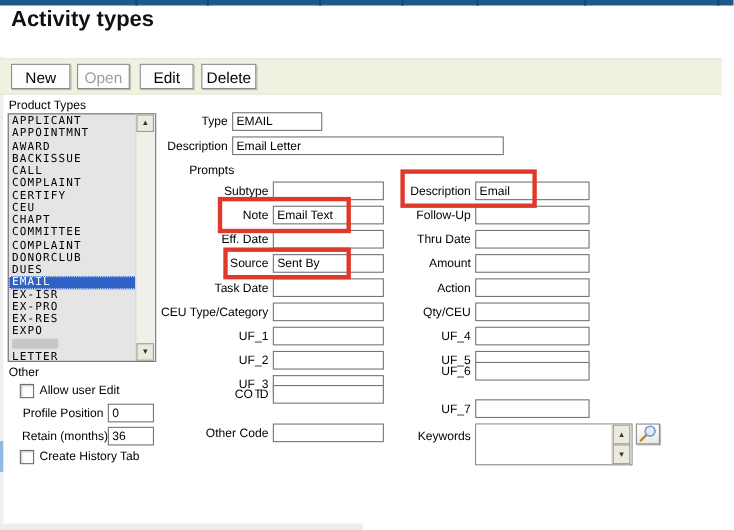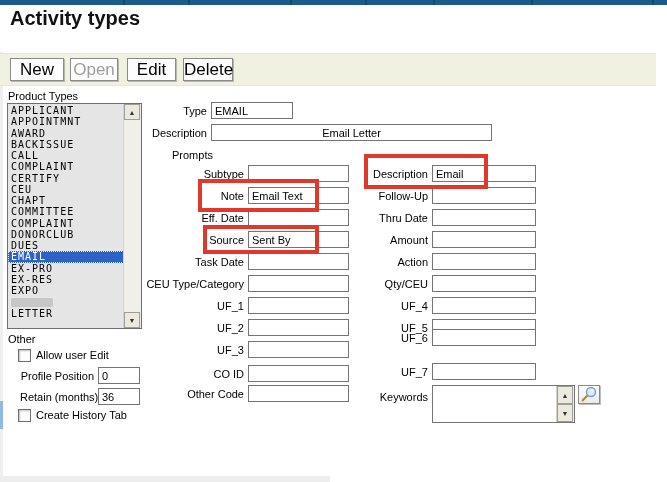--- a/index.html
+++ b/index.html
@@ -9,21 +9,21 @@
     font-family:"Liberation Sans",sans-serif;font-size:11px;
   }
   
   .topbar{position:absolute;left:0;top:0;width:667px;height:5px;background:var(--topbar-blue,#1e5b8d);}
   .topbar-div{position:absolute;top:0;width:2px;height:5px;background:#14486f;}
   
   .page-title{position:absolute;left:10px;top:7px;font-size:20px;font-weight:bold;color:#111;}
   
   .toolbar{position:absolute;left:0;top:53px;width:656px;height:31px;background:var(--toolbar-beige,#f1f1e2);border-top:1px solid #e7e7d5;border-bottom:1px solid #e7e7d5;}
   .tb-btn{position:absolute;top:4px;height:23px;background:#fdfdfd;border:1px solid #8a8a8a;
-    box-shadow:1px 1px 0 #b9b9a9;font-family:inherit;font-size:17px;color:#000;padding:0;cursor:pointer;}
+    box-shadow:1px 1px 0 #b9b9a9;font-family:inherit;font-size:14px;color:#000;padding:0;cursor:pointer;}
   .tb-btn.disabled{color:#9e9e9e;}
   
   .sec-label{position:absolute;white-space:nowrap;}
   
   .listbox{position:absolute;left:7px;top:103px;width:135px;height:226px;border:1px solid #6e6e6e;background:#e5e5e5;box-sizing:border-box;}
   .lb-items{position:absolute;left:0;top:1px;right:17px;bottom:0;overflow:hidden;}
   .lb-item{height:11.25px;line-height:11.25px;font-family:"DejaVu Sans Mono",monospace;font-size:10px;letter-spacing:1px;padding-left:3px;white-space:nowrap;cursor:default;}
   .lb-item.selected{background:var(--selection-blue,#2e63c5);color:#fff;outline:1px dotted #dfe8ff;outline-offset:-1px;}
   .redacted-blob{display:inline-block;width:42px;height:9px;background:#c7c7c7;border-radius:2px;filter:blur(0.6px);vertical-align:middle;}
   .lb-scroll{position:absolute;right:0;top:0;width:17px;bottom:0;background:#f1efe9;border-left:1px solid #d6d4ca;}
@@ -34,21 +34,21 @@
   
   .frow{position:absolute;display:flex;align-items:center;height:17px;}
   .flabel{display:inline-block;text-align:right;margin-right:4px;white-space:nowrap;}
   .tinput{height:17px;box-sizing:border-box;border:1px solid #747474;background:#fff;
     font-family:inherit;font-size:11px;padding:1px 3px;}
   .row-type{left:107px;top:102px;}
   .row-type .flabel{width:100px;}
   .row-type .tinput{width:82px;}
   .row-desc{left:107px;top:124px;}
   .row-desc .flabel{width:100px;}
-  .row-desc .tinput{width:281px;text-align:center;}
+  .row-desc .tinput{width:247px;}
   .col-left{left:124px;}
   .col-left .flabel{width:120px;}
   .col-left .tinput{width:101px;}
   .col-right{left:328px;}
   .col-right .flabel{width:100px;}
   .col-right .tinput{width:104px;}
   .row-kw{left:328px;top:385px;align-items:flex-start;height:38px;}
   .kw-wrap{position:relative;width:143px;height:38px;border:1px solid #747474;box-sizing:border-box;background:#fff;}
   .kw-text{position:absolute;left:0;top:0;width:124px;height:36px;border:0;resize:none;font-family:inherit;font-size:11px;padding:1px 3px;box-sizing:border-box;outline:none;}
   .kw-scroll{position:absolute;right:0;top:0;width:17px;height:36px;background:#f1efe9;border-left:1px solid #d6d4ca;}
@@ -110,20 +110,21 @@
     <div class="lb-item">CALL</div>
     <div class="lb-item">COMPLAINT</div>
     <div class="lb-item">CERTIFY</div>
     <div class="lb-item">CEU</div>
     <div class="lb-item">CHAPT</div>
     <div class="lb-item">COMMITTEE</div>
     <div class="lb-item">COMPLAINT</div>
     <div class="lb-item">DONORCLUB</div>
     <div class="lb-item">DUES</div>
     <div class="lb-item selected">EMAIL</div>
+    <div class="lb-item">EX-ISR</div>
     <div class="lb-item">EX-PRO</div>
     <div class="lb-item">EX-RES</div>
     <div class="lb-item">EXPO</div>
     <div class="lb-item"><span class="redacted-blob"></span></div>
     <div class="lb-item">LETTER</div>
   </div>
   <div class="lb-scroll">
     <button class="sb-btn sb-up">▲</button>
     <button class="sb-btn sb-down">▼</button>
   </div>
@@ -169,21 +170,21 @@
   <input class="tinput" value="" style="">
 </div>
 <div class="frow col-left" style="top:319px">
   <span class="flabel">UF_2</span>
   <input class="tinput" value="" style="">
 </div>
 <div class="frow col-left" style="top:341px">
   <span class="flabel">UF_3</span>
   <input class="tinput" value="" style="">
 </div>
-<div class="frow col-left" style="top:365px">
+<div class="frow col-left" style="top:350px">
   <span class="flabel">CO ID</span>
   <input class="tinput" value="" style="">
 </div>
 <div class="frow col-left" style="top:385px">
   <span class="flabel">Other Code</span>
   <input class="tinput" value="" style="">
 </div>
 
 <div class="frow col-right" style="top:165px">
   <span class="flabel">Description</span>

